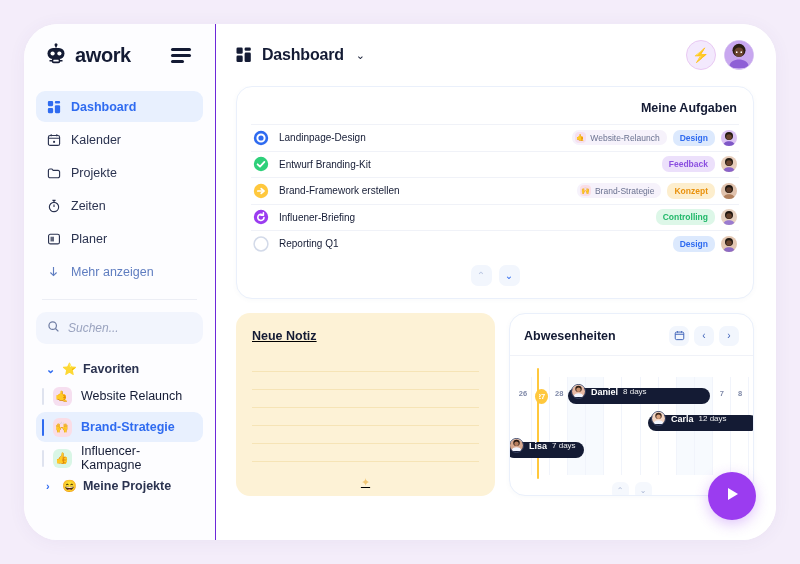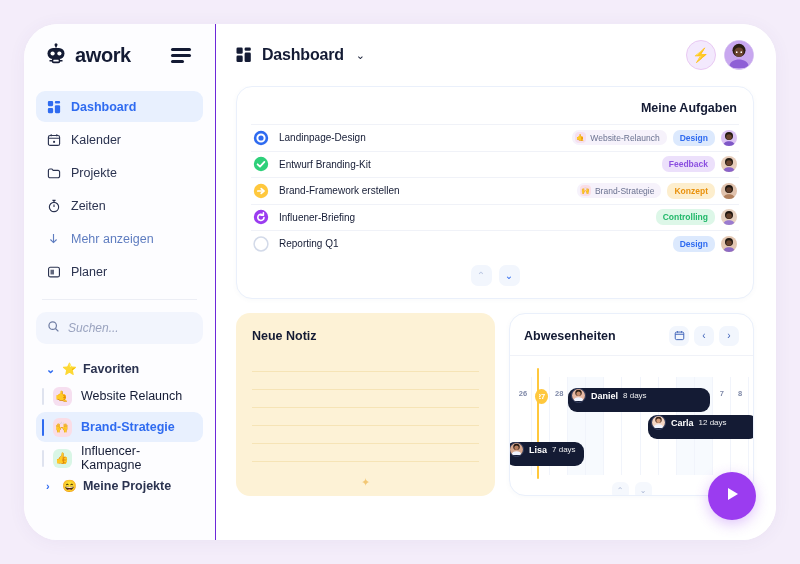--- a/index.html
+++ b/index.html
@@ -152,21 +152,21 @@
     width: 21px; height: 21px; border-radius: 7px; background: #f2f6fd;
     display: flex; align-items: center; justify-content: center;
     font-size: 10px; cursor: pointer;
   }
 
   .lower { display: flex; gap: 14px; margin-top: 14px; height: 183px; }
 
   
   .note {
     flex: 0 0 259px; background: #fdf2d6; border-radius: 14px;
-    padding: 16px 16px 0; position: relative; overflow: hidden;
+    padding: 16px 16px 0; position: relative; overflow: hidden; text-decoration: underline;
   }
   .note-title { font-size: 12.5px; font-weight: 700; color: #141b34; }
   .note-lines { margin-top: 11px; }
   .note-lines div { height: 18px; border-bottom: 1px solid #f6e4b6; }
   .note-dot { text-align: center; color: #f2c775; font-size: 11px; margin-top: 14px; }
 
   
   .abs { flex: 1; padding: 12px 0 0; position: relative; overflow: hidden; }
   .abs-head { display: flex; align-items: center; padding: 0 14px 9px; }
   .abs-title { font-size: 12.5px; font-weight: 700; color: #141b34; }
@@ -186,21 +186,21 @@
     background: #ffc83d; color: #fff; align-items: center; justify-content: center;
   }
   .grid-lines { position: absolute; left: 4px; right: 4px; top: 21px; bottom: 26px; display: flex; }
   .gl { flex: 1; border-right: 1px solid #f1f4fb; }
   .gl.shade { background: #f7fafe; }
   .today-line {
     position: absolute; top: 12px; bottom: 22px; width: 2px; background: #ffc83d; border-radius:2px;
   }
   .abs-chip {
     position: absolute; display: flex; align-items: center; gap: 5px;
-    background: #141b34; border-radius: 9px; height: 24px; padding: 0 9px 8px 3px;
+    background: #141b34; border-radius: 9px; height: 16px; padding: 0 9px 8px 3px;
     color: #fff; font-size: 9px; font-weight: 600; white-space: nowrap;
   }
   .abs-chip .dys { font-weight: 400; font-size: 8px; opacity: .92; }
   .abs-chip .av {
     width: 15px; height: 15px; border-radius: 50%; flex: 0 0 15px;
     display: flex; align-items: flex-end; justify-content: center; overflow:hidden;
     border: 1px solid #3b4566;
   }
   .abs-pager { position: absolute; left: 0; right: 0; bottom: 2px; display: flex; justify-content: center; gap: 6px; }
   .abs-pg { width: 17px; height: 17px; border-radius: 6px; background: #f5f8fd; display:flex;align-items:center;justify-content:center;font-size:8px;color:#aab6d4;cursor:pointer;}
@@ -281,38 +281,38 @@
           <svg viewBox="0 0 16 16" width="14" height="14" fill="none" stroke="#2b3350" stroke-width="1.3">
             <circle cx="8" cy="9.2" r="5.3"></circle>
             <line x1="8" y1="9.2" x2="8" y2="6.4"></line>
             <line x1="6.2" y1="1.6" x2="9.8" y2="1.6"></line>
             <line x1="8" y1="1.6" x2="8" y2="3.8"></line>
           </svg>
         </span>
         <span>Zeiten</span>
       </div>
 
+      <div class="nav-item">
+        <span class="ico">
+          <svg viewBox="0 0 16 16" width="14" height="14" fill="none" stroke="#2b3350" stroke-width="1.3">
+            <rect x="1.8" y="2.6" width="12.4" height="11" rx="2"></rect>
+            <rect x="4" y="5.4" width="4" height="5.4" fill="#2b3350" stroke="none" opacity=".75"></rect>
+          </svg>
+        </span>
+        <span>Planer</span>
+      </div>
+
       <div class="nav-item nav-more">
         <span class="ico">
           <svg viewBox="0 0 16 16" width="13" height="13" fill="none" stroke="#5f7dc0" stroke-width="1.4">
             <line x1="8" y1="2.4" x2="8" y2="13"></line>
             <polyline points="4.2,9.2 8,13 11.8,9.2"></polyline>
           </svg>
         </span>
         <span>Mehr anzeigen</span>
-      </div>
-
-      <div class="nav-item">
-        <span class="ico">
-          <svg viewBox="0 0 16 16" width="14" height="14" fill="none" stroke="#2b3350" stroke-width="1.3">
-            <rect x="1.8" y="2.6" width="12.4" height="11" rx="2"></rect>
-            <rect x="4" y="5.4" width="4" height="5.4" fill="#2b3350" stroke="none" opacity=".75"></rect>
-          </svg>
-        </span>
-        <span>Planer</span>
       </div>
     </nav>
 
     <div class="sb-divider"></div>
 
     <div class="search-box">
       <span>
         <svg viewBox="0 0 16 16" width="13" height="13" fill="none" stroke="#6f7da3" stroke-width="1.5">
           <circle cx="7" cy="7" r="4.6"></circle>
             <line x1="10.4" y1="10.4" x2="14" y2="14"></line>

